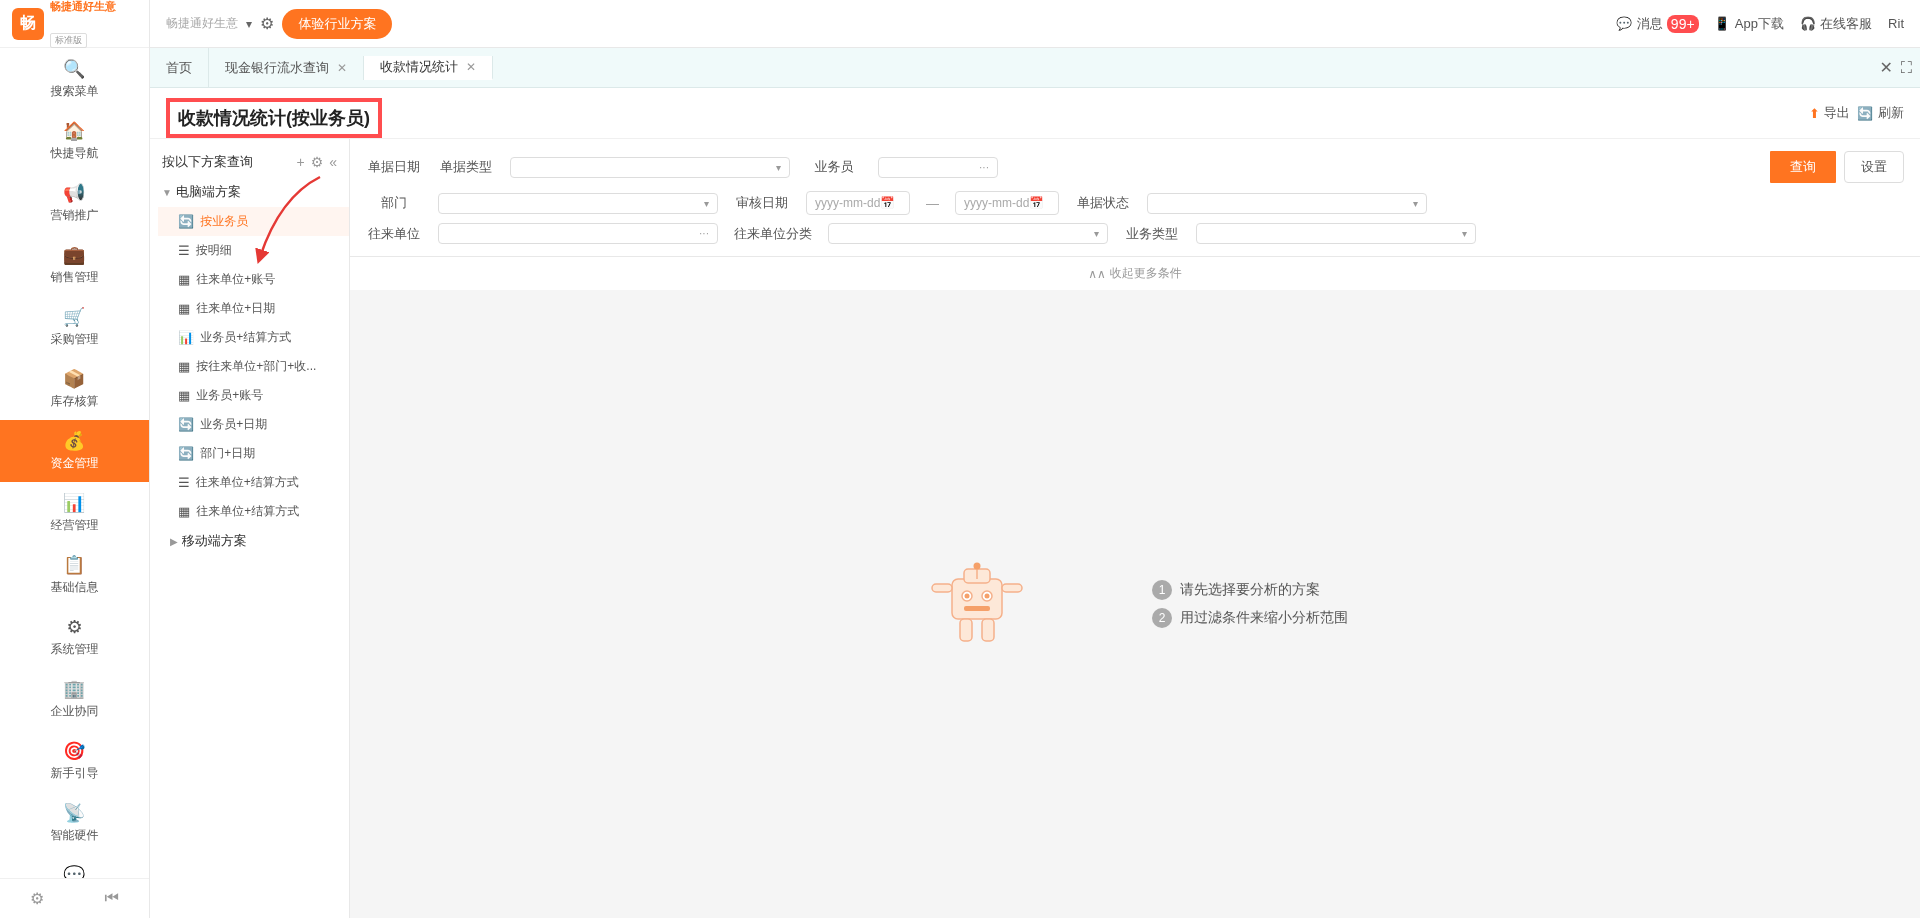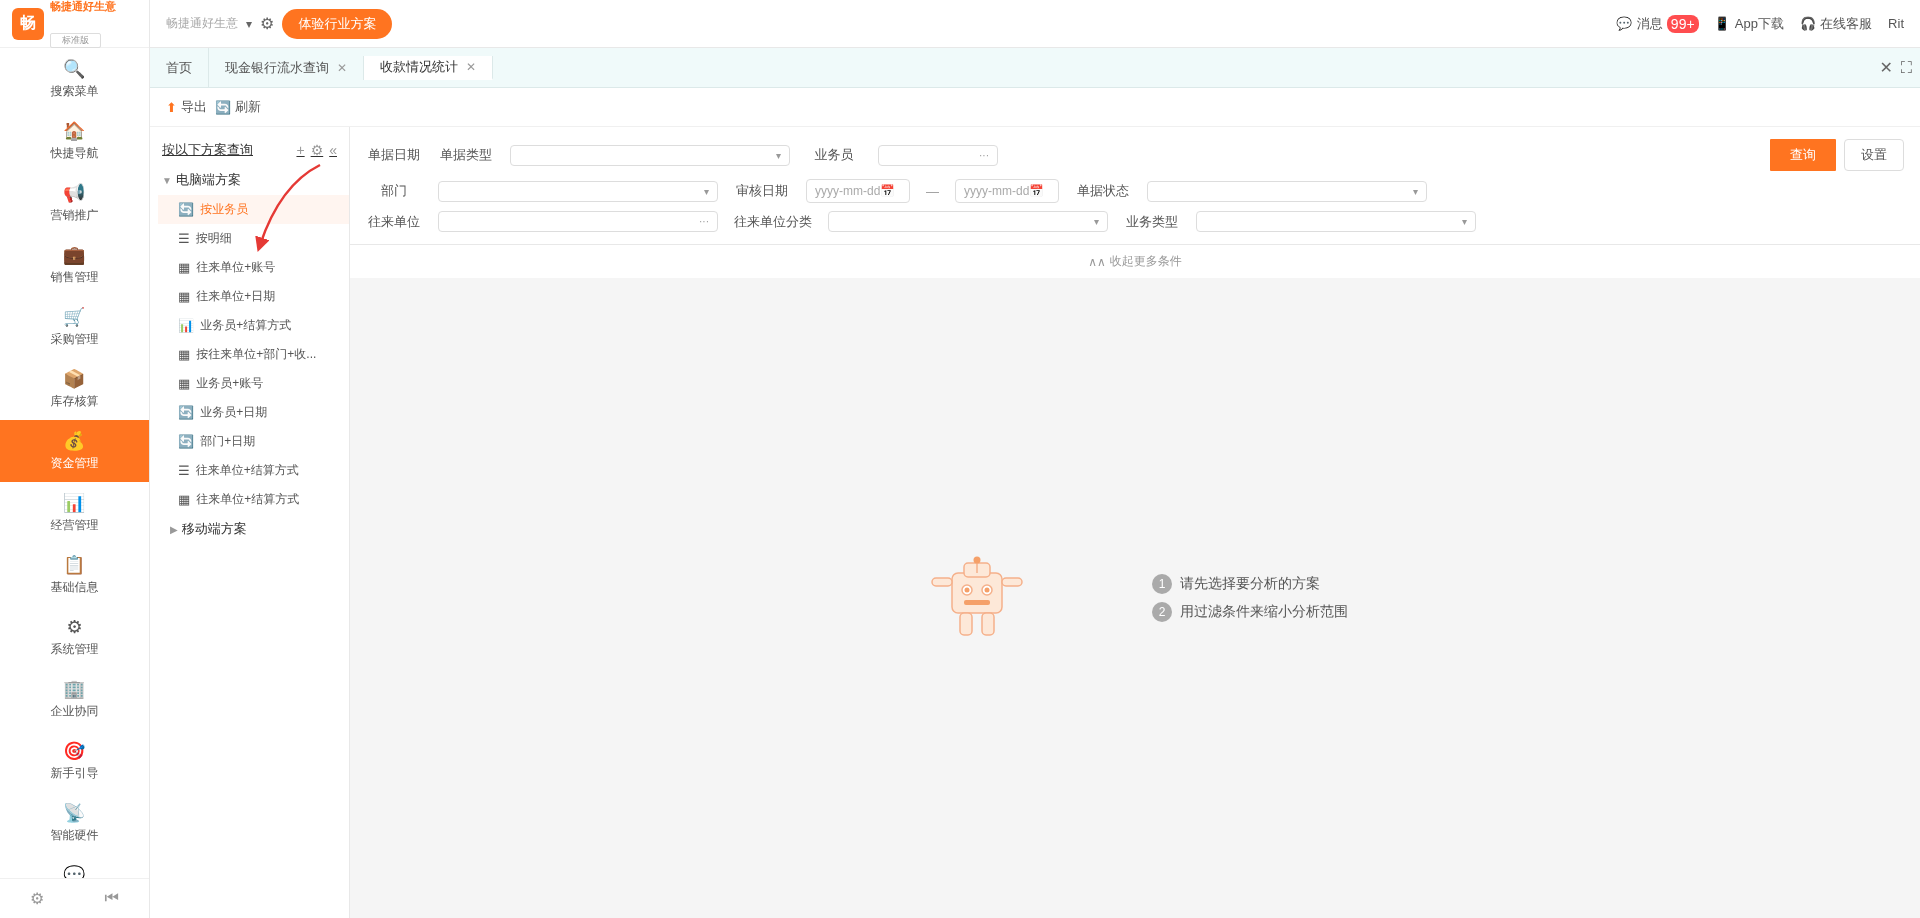--- a/index.html
+++ b/index.html
@@ -2,21 +2,21 @@
 <html><head>
   <meta charset="utf-8">
   <style>
     * { margin: 0; padding: 0; box-sizing: border-box; }
     body { font-family: 'Microsoft YaHei', Arial, sans-serif; font-size: 13px; background: #f5f5f5; width: 1920px; height: 918px; overflow: hidden; display: flex; }
 
     
     .sidebar { width: 150px; background: #fff; display: flex; flex-direction: column; border-right: 1px solid #e8e8e8; flex-shrink: 0; }
     .sidebar-logo { height: 48px; background: #fff; display: flex; align-items: center; padding: 0 12px; border-bottom: 1px solid #f0f0f0; }
     .logo-icon { width: 32px; height: 32px; background: #ff7420; border-radius: 6px; display: flex; align-items: center; justify-content: center; color: #fff; font-size: 16px; font-weight: bold; margin-right: 6px; }
-    .logo-tag { font-size: 9px; color: #999; border: 1px solid #ddd; padding: 0 11px; border-radius: 2px; display: inline-block; margin-top: 19px; }
+    .logo-tag { font-size: 9px; color: #999; border: 1px solid #ddd; padding: 0 4px; border-radius: 2px; display: inline-block; margin-top: 19px; }
     .sidebar-nav { flex: 1; overflow-y: auto; }
     .nav-item { display: flex; flex-direction: column; align-items: center; padding: 10px 0; cursor: pointer; color: #555; transition: color 0.2s; }
     .nav-item.active { background: #ff7420; color: #fff; }
     .nav-item .nav-icon { font-size: 18px; margin-bottom: 3px; }
     .nav-item .nav-label { font-size: 12px; }
     .sidebar-bottom { padding: 10px 0; border-top: 1px solid #f0f0f0; display: flex; justify-content: space-around; }
     .sidebar-bottom-icon { color: #999; cursor: pointer; font-size: 16px; }
 
     
     .main { flex: 1; display: flex; flex-direction: column; overflow: hidden; }
@@ -53,21 +53,21 @@
     .page-title { font-size: 18px; font-weight: 600; color: #222; border: 2px solid #ff4d4f; padding: 4px 8px; display: inline-block; }
     .page-header-actions { display: flex; gap: 8px; align-items: center; padding-bottom: 10px; }
     .header-btn { display: flex; align-items: center; gap: 4px; cursor: pointer; color: #555; font-size: 13px; background: none; border: none; }
     .header-btn-icon { color: #ff7420; }
 
     
     .body-area { display: flex; flex: 1; overflow: hidden; }
 
     
     .left-panel { width: 200px; background: #fff; border-right: 1px solid #e8e8e8; padding: 8px 0; flex-shrink: 0; overflow-y: auto; }
-    .left-panel-header { display: flex; align-items: center; justify-content: space-between; padding: 6px 12px; font-size: 13px; color: #333; text-decoration: underline; }
+    .left-panel-header { display: flex; align-items: center; justify-content: space-between; padding: 6px 12px; font-size: 13px; color: #333; }
     .left-panel-title { font-size: 13px; color: #333; }
     .left-panel-icons { display: flex; gap: 6px; align-items: center; }
     .panel-icon-btn { color: #999; cursor: pointer; font-size: 14px; }
     .tree-section { padding: 0; }
     .tree-header { display: flex; align-items: center; padding: 6px 12px; font-size: 13px; color: #333; cursor: pointer; }
     .tree-header .arrow { margin-right: 4px; color: #999; font-size: 10px; }
     .tree-children { padding-left: 8px; }
     .tree-item { display: flex; align-items: center; padding: 6px 12px 6px 20px; font-size: 12px; color: #555; cursor: pointer; }
     .tree-item.active { color: #ff7420; background: #fff5f0; }
     .tree-item-icon { margin-right: 6px; font-size: 13px; }
@@ -225,20 +225,23 @@
     <div class="tabs-spacer"></div>
     <div class="tabs-actions">
       <button class="tabs-action-btn">✕</button>
       <button class="tabs-action-btn">⛶</button>
     </div>
   </div>
 
   <div class="page-content">
 
     <div class="page-header">
+      <div class="red-box">
+        <span class="page-title">收款情况统计(按业务员)</span>
+      </div>
       <div class="page-header-actions">
         <button class="header-btn">
           <span class="header-btn-icon">⬆</span>
           <span>导出</span>
         </button>
         <button class="header-btn">
           <span class="header-btn-icon">🔄</span>
           <span>刷新</span>
         </button>
       </div>

